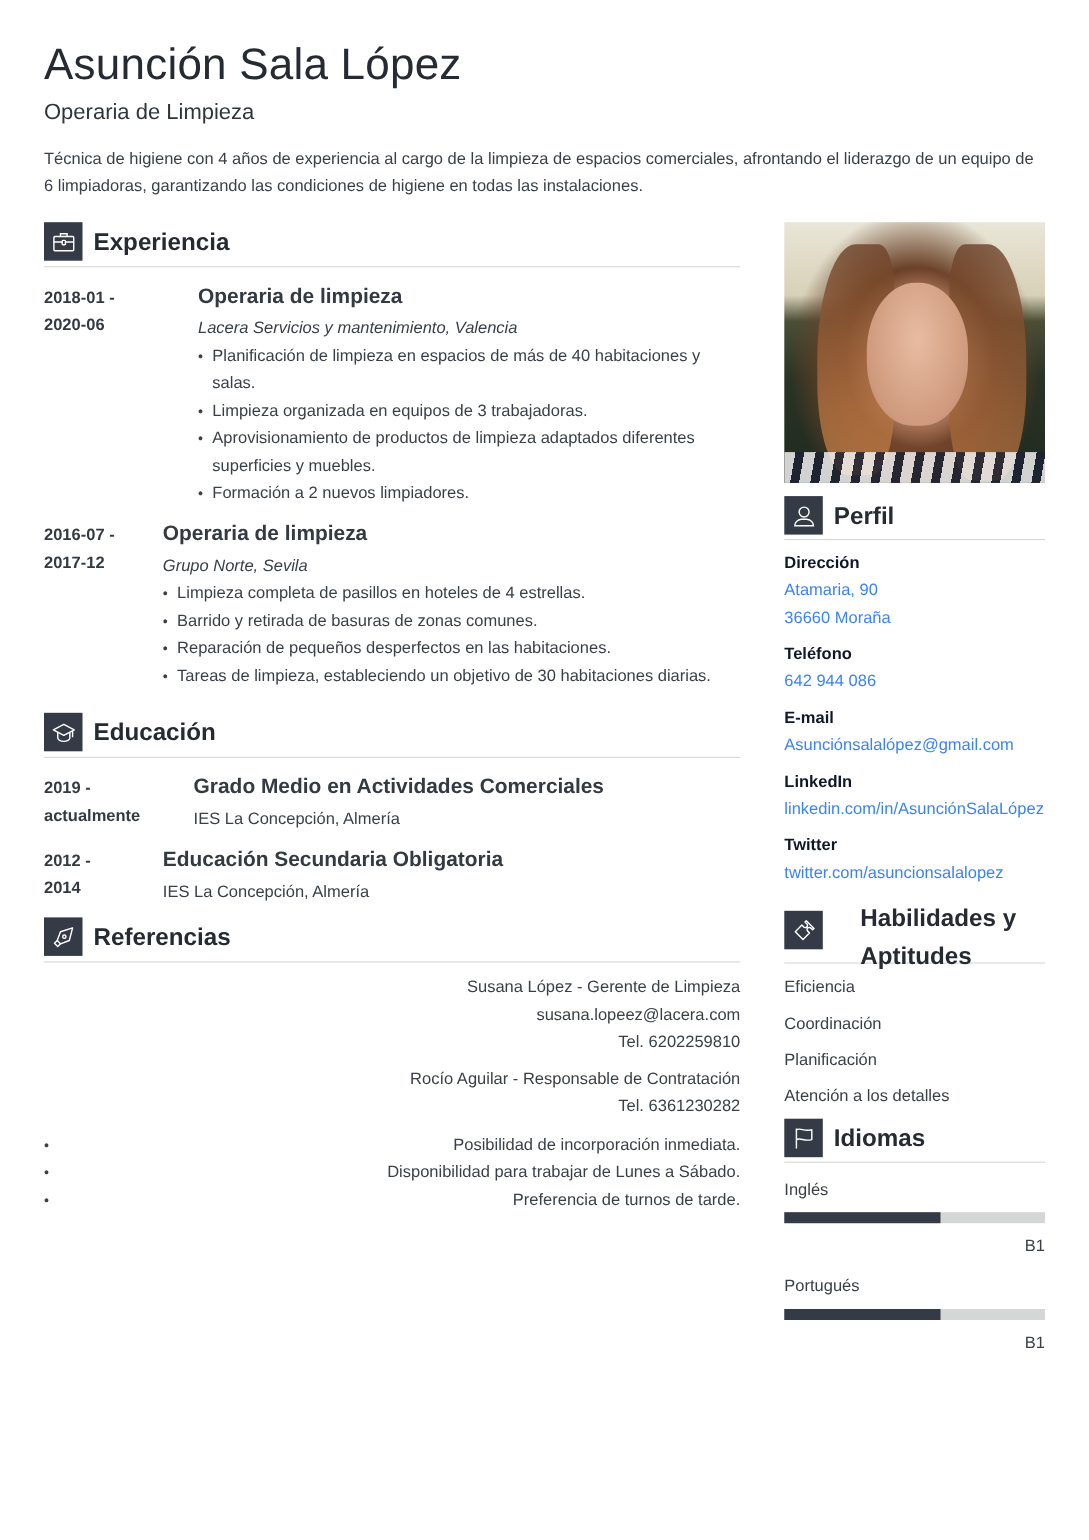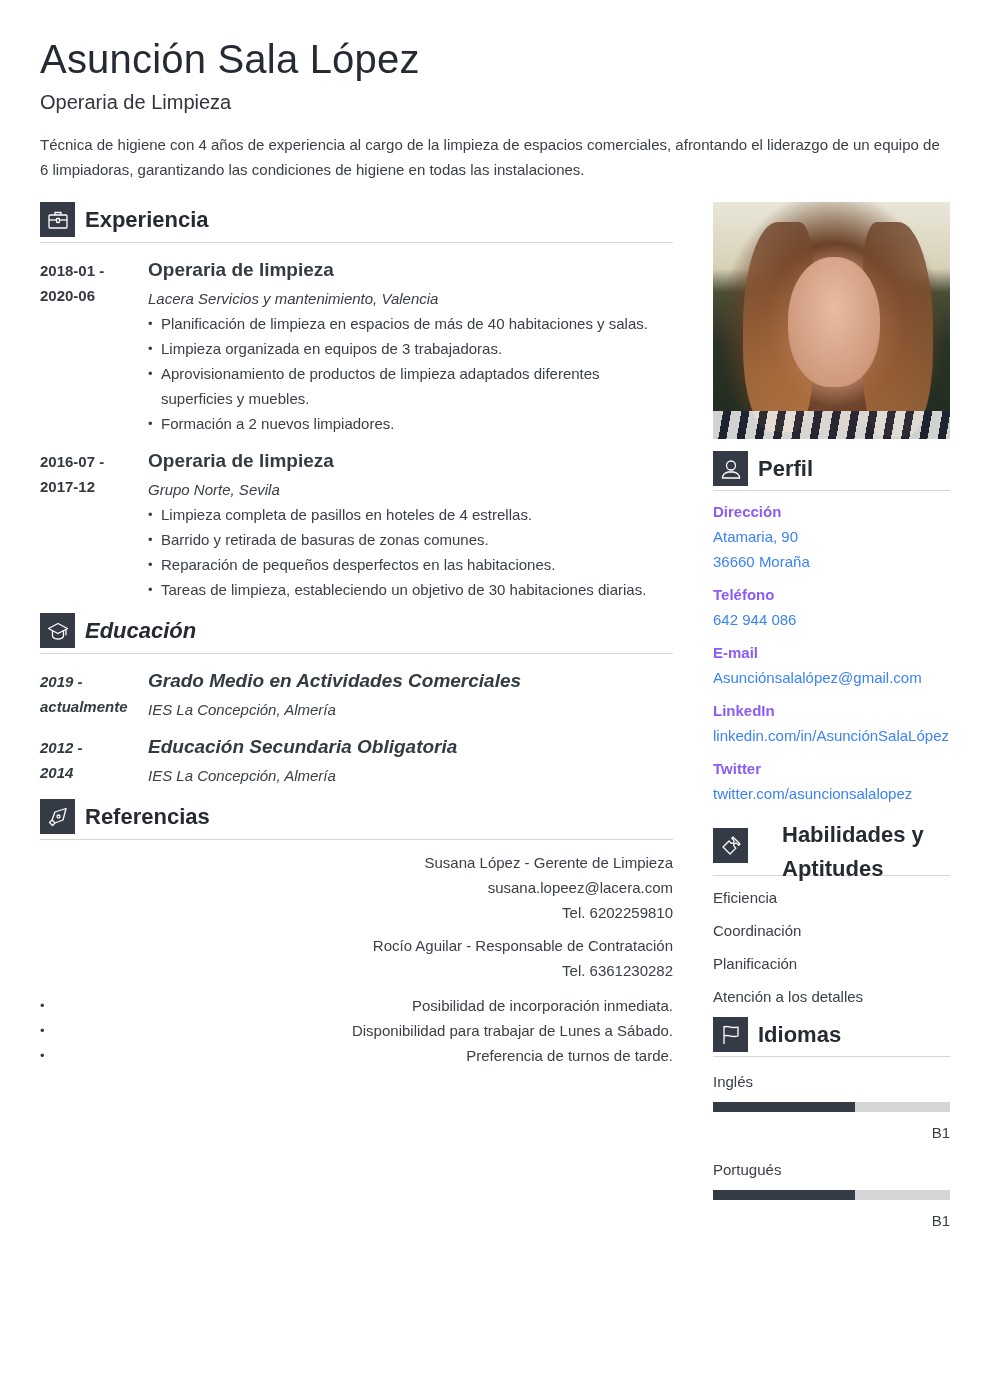--- a/index.html
+++ b/index.html
@@ -105,21 +105,21 @@
   }
   .photo .face {
     position: absolute; left: 75px; top: 55px; width: 92px; height: 130px;
     border-radius: 48% 48% 45% 45%;
     background: radial-gradient(ellipse at 50% 40%, #e8bca2, #cf9a7d 70%, #b98061);
   }
 
   .side-section { margin-top: 12px; }
   .side-section .section-head { height: 40px; }
   .side-label {
-    font-size: 15px; font-weight: bold; color: #8b5cf6; line-height: 25px;
+    font-size: 15px; font-weight: bold; color: #0f172a; line-height: 25px;
   }
   .side-value { font-size: 15px; color: #3b82f6; line-height: 25px; }
   .info-group { margin-top: 8px; }
   .info-group:first-child { margin-top: 10px; }
 
   .skills-head { height: 56px !important; align-items: flex-start; gap: 24px; }
   .skills-head .icon-box { margin-top: 8px; }
   .skills-head .section-title { line-height: 34px; white-space: normal; width: 190px; margin-top: -2px; }
   .skills-list { margin-top: 9px; }
   .skill { font-size: 15px; color: #3a4048; line-height: 25px; height: 33px; }
@@ -147,21 +147,21 @@
           <svg viewBox="0 0 24 24" fill="none" stroke="#ffffff" stroke-width="1.3">
             <rect x="3" y="7" width="18" height="13" rx="1"></rect>
             <path d="M9 7V4.5h6V7"></path>
             <path d="M3 12h18"></path>
             <rect x="10.5" y="10.5" width="3" height="4" rx="0.8" fill="#343a46"></rect>
           </svg>
         </div>
         <div class="section-title">Experiencia</div>
       </div>
 
-      <div class="entry" style="margin-top:14px;">
+      <div class="entry" style="margin-top:14px;gap:32px;">
         <div class="entry-date">
           <div>2018-01 -</div>
           <div>2020-06</div>
         </div>
         <div class="entry-body">
           <div class="entry-role">Operaria de limpieza</div>
           <div class="entry-company">Lacera Servicios y mantenimiento, Valencia</div>
           <ul class="bullets">
             <li>Planificación de limpieza en espacios de más de 40 habitaciones y salas.</li>
             <li>Limpieza organizada en equipos de 3 trabajadoras.</li>
@@ -182,33 +182,33 @@
           <ul class="bullets">
             <li>Limpieza completa de pasillos en hoteles de 4 estrellas.</li>
             <li>Barrido y retirada de basuras de zonas comunes.</li>
             <li>Reparación de pequeños desperfectos en las habitaciones.</li>
             <li>Tareas de limpieza, estableciendo un objetivo de 30 habitaciones diarias.</li>
           </ul>
         </div>
       </div>
     </section>
 
-    <section style="margin-top:11px;font-style:italic;">
+    <section style="margin-top:21px;">
       <div class="section-head">
         <div class="icon-box">
           <svg viewBox="0 0 24 24" fill="none" stroke="#ffffff" stroke-width="1.3" stroke-linejoin="round">
             <path d="M2.5 9.5L12 4.5l9.5 5-9.5 5z"></path>
             <path d="M6.5 11.8v5.2c0 1.5 2.5 3 5.5 3s5.5-1.5 5.5-3v-5.2"></path>
             <path d="M20 10.3v6"></path>
           </svg>
         </div>
         <div class="section-title">Educación</div>
       </div>
 
-      <div class="entry" style="margin-top:14px;">
+      <div class="entry" style="margin-top:14px;gap:28px;">
         <div class="entry-date">
           <div>2019 -</div>
           <div>actualmente</div>
         </div>
         <div class="entry-body">
           <div class="entry-role">Grado Medio en Actividades Comerciales</div>
           <div class="entry-school">IES La Concepción, Almería</div>
         </div>
       </div>
 

